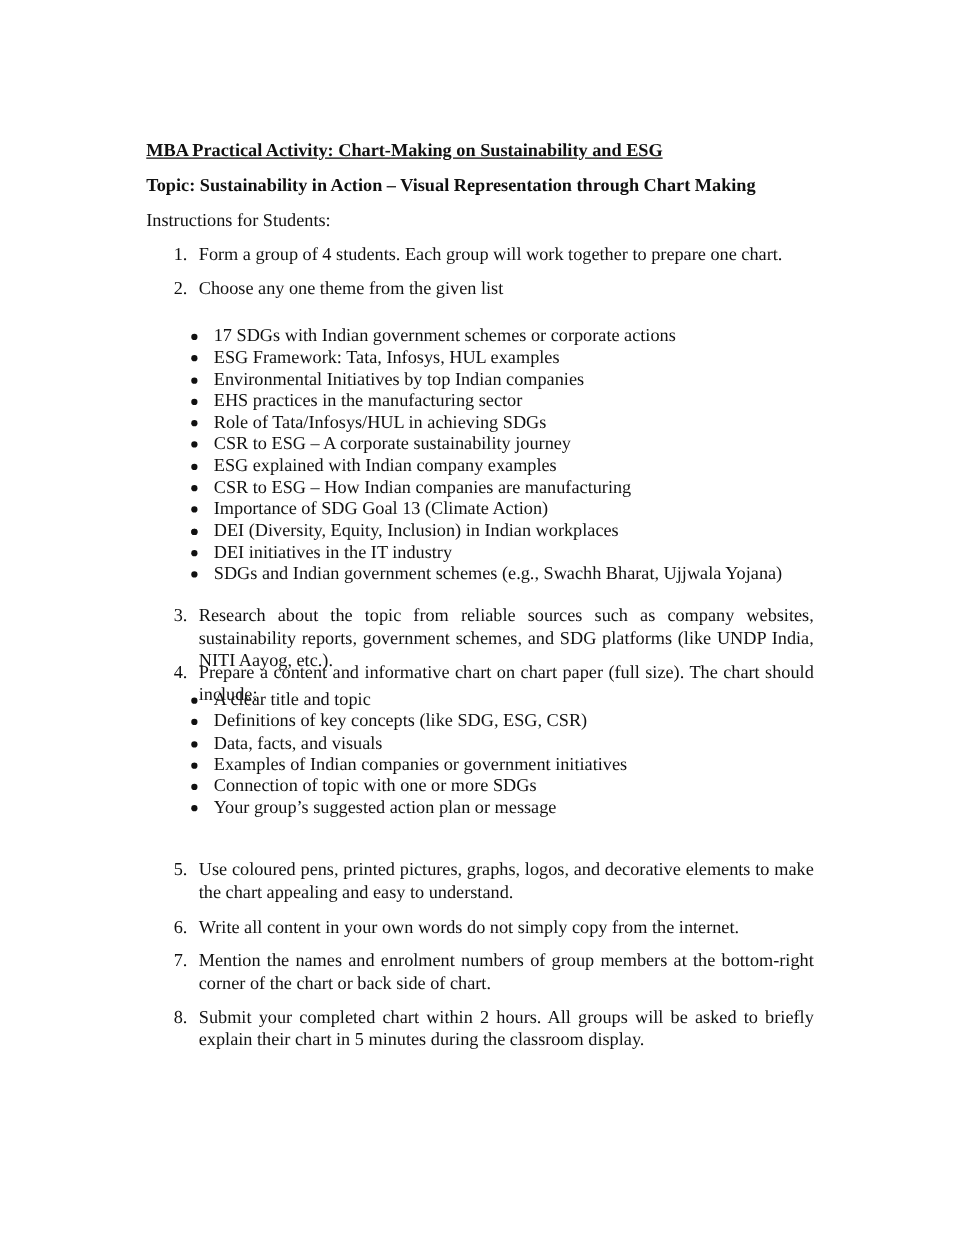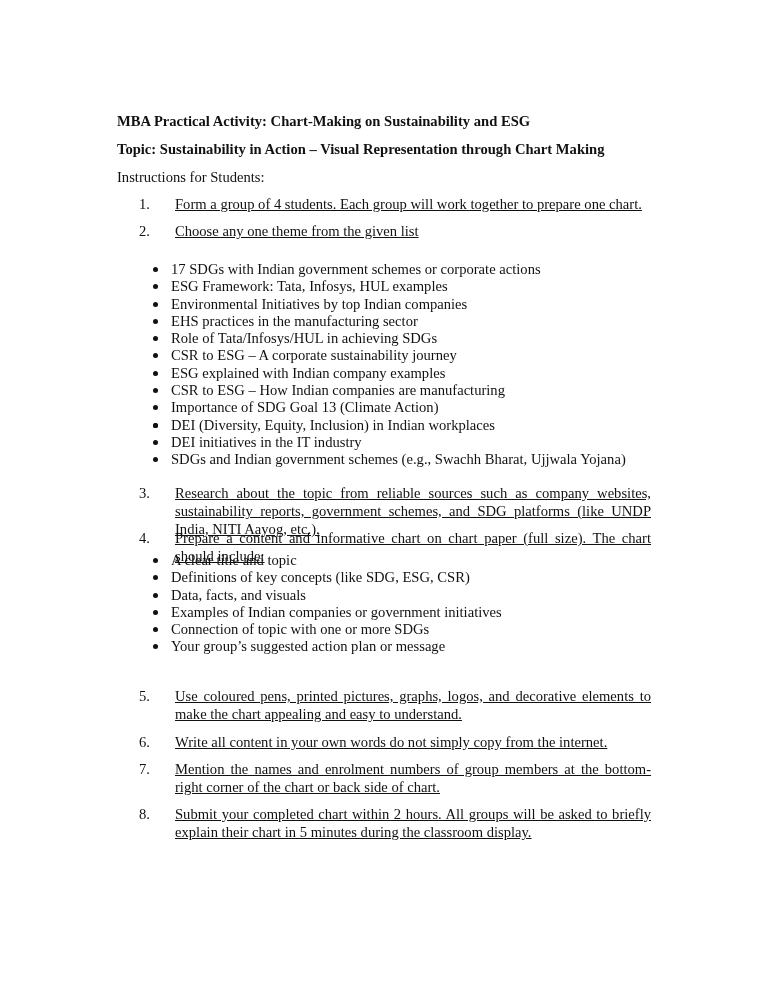--- a/index.html
+++ b/index.html
@@ -5,31 +5,31 @@
   html, body { margin: 0; padding: 0; background: #ffffff; }
   body {
     width: 768px; height: 994px; position: relative; overflow: hidden;
     font-family: "Liberation Serif", serif; color: #111; font-size: 14.6px;
   }
   .page { position: absolute; left: 0; top: 0; width: 768px; height: 994px; }
   .title { position: absolute; left: 117px; font-weight: bold; white-space: nowrap; }
   .plain { position: absolute; left: 117px; white-space: nowrap; text-align: center; }
   .num-item { position: absolute; left: 139px; width: 512px; line-height: 18px; }
   .num-item .n { position: absolute; left: 0; top: 0; }
-  .num-item .t { display: block; margin-left: 36px; text-align: justify; text-align-last: left; text-decoration: underline; }
+  .num-item .t { display: block; margin-left: 20px; text-align: justify; text-align-last: left; }
   .bullets { position: absolute; left: 141px; margin: 12px; padding: 0; list-style: none; }
   .bullets li { position: relative; padding-left: 18px; line-height: 17.3px; white-space: nowrap; }
   .bullets li .dot { position: absolute; left: 0; top: 6px; width: 5px; height: 5px; border-radius: 50%; background: #111; }
 </style>
 </head>
 <body>
 
 <div class="page">
 
-  <div class="title" style="top:113px;">MBA Practical Activity: Chart-Making on Sustainability and ESG</div>
+  <div class="title" style="top:113px;text-decoration:underline;">MBA Practical Activity: Chart-Making on Sustainability and ESG</div>
   <div class="title" style="top:141px;">Topic: Sustainability in Action – Visual Representation through Chart Making</div>
   <div class="plain" style="top:169px;">Instructions for Students:</div>
 
   <div class="num-item" style="top:195px;">
     <span class="n">1.</span>
     <span class="t">Form a group of 4 students. Each group will work together to prepare one chart.</span>
   </div>
   <div class="num-item" style="top:222px;">
     <span class="n">2.</span>
     <span class="t">Choose any one theme from the given list</span>

